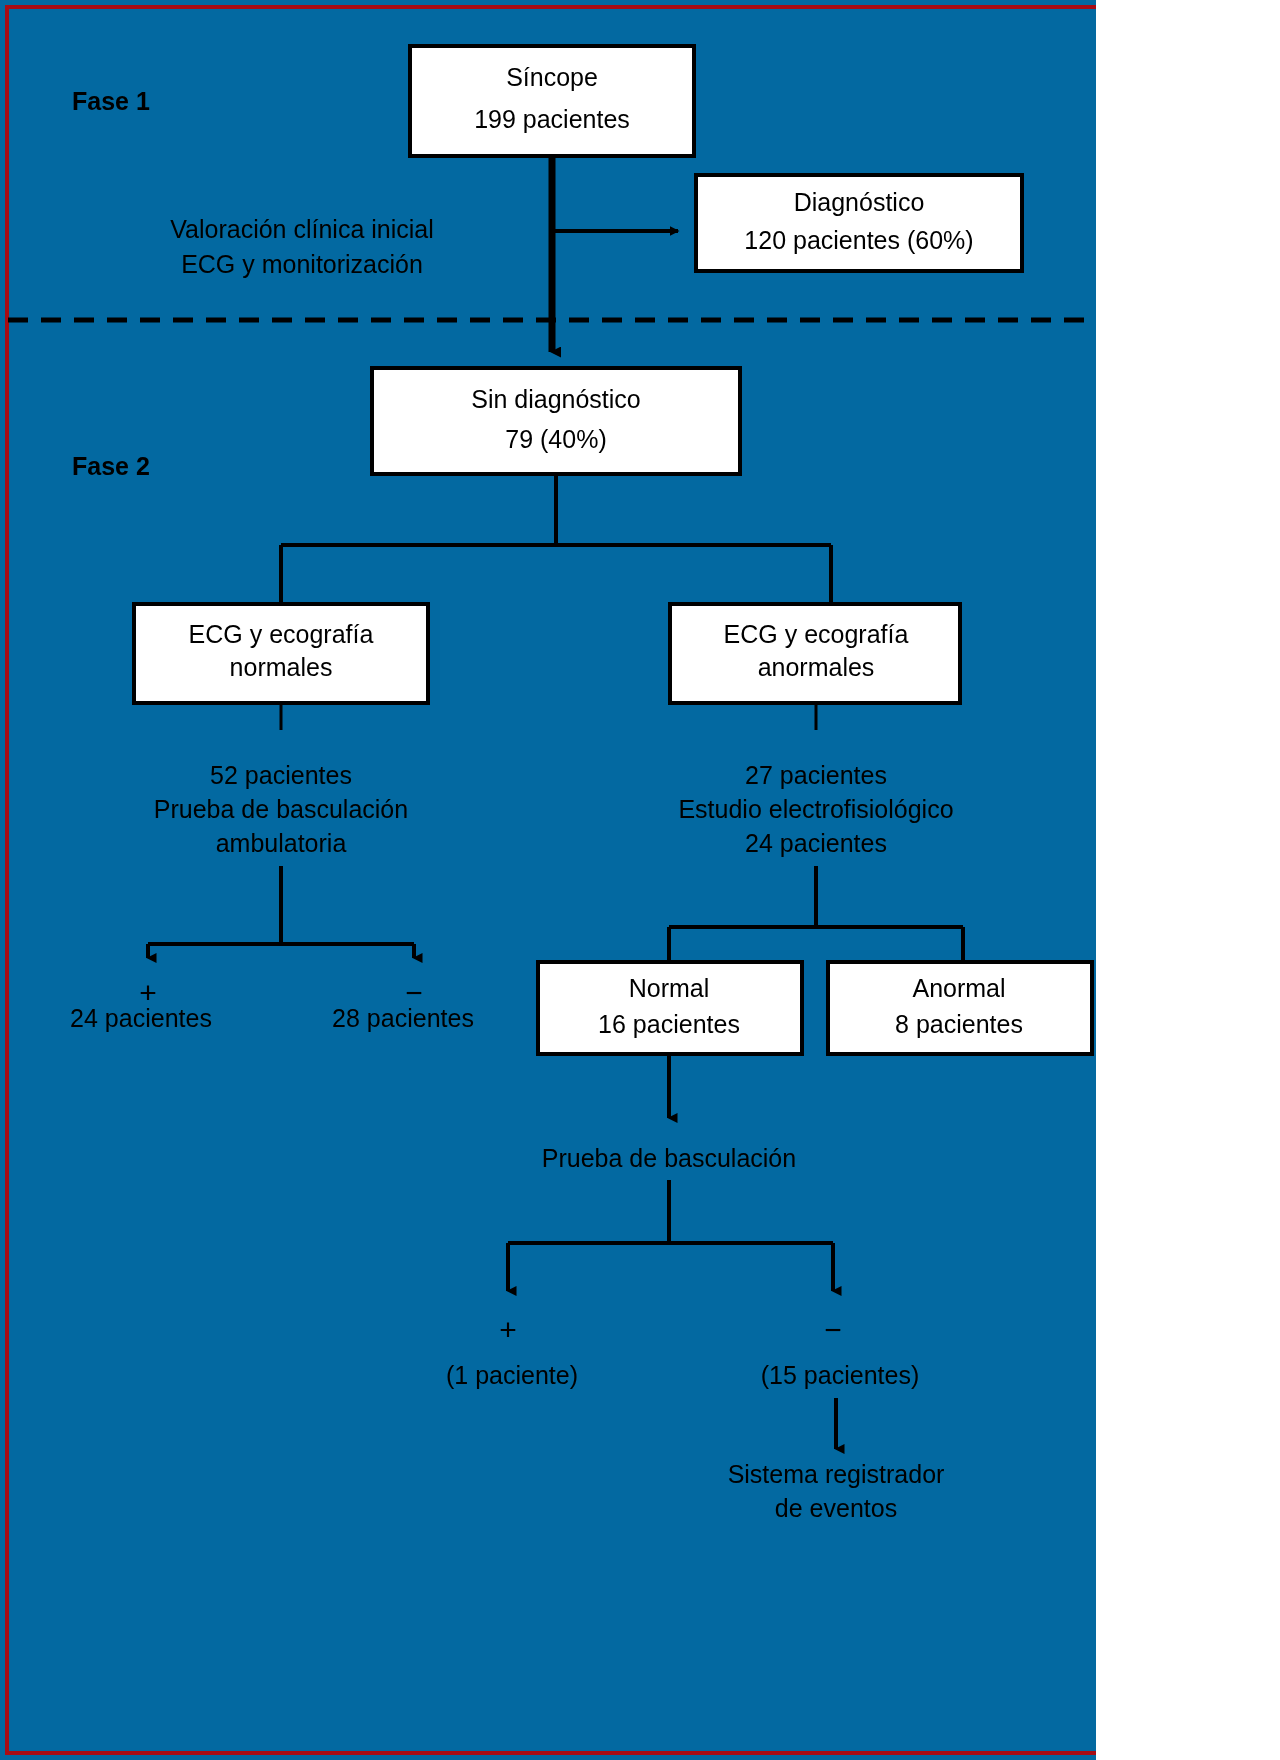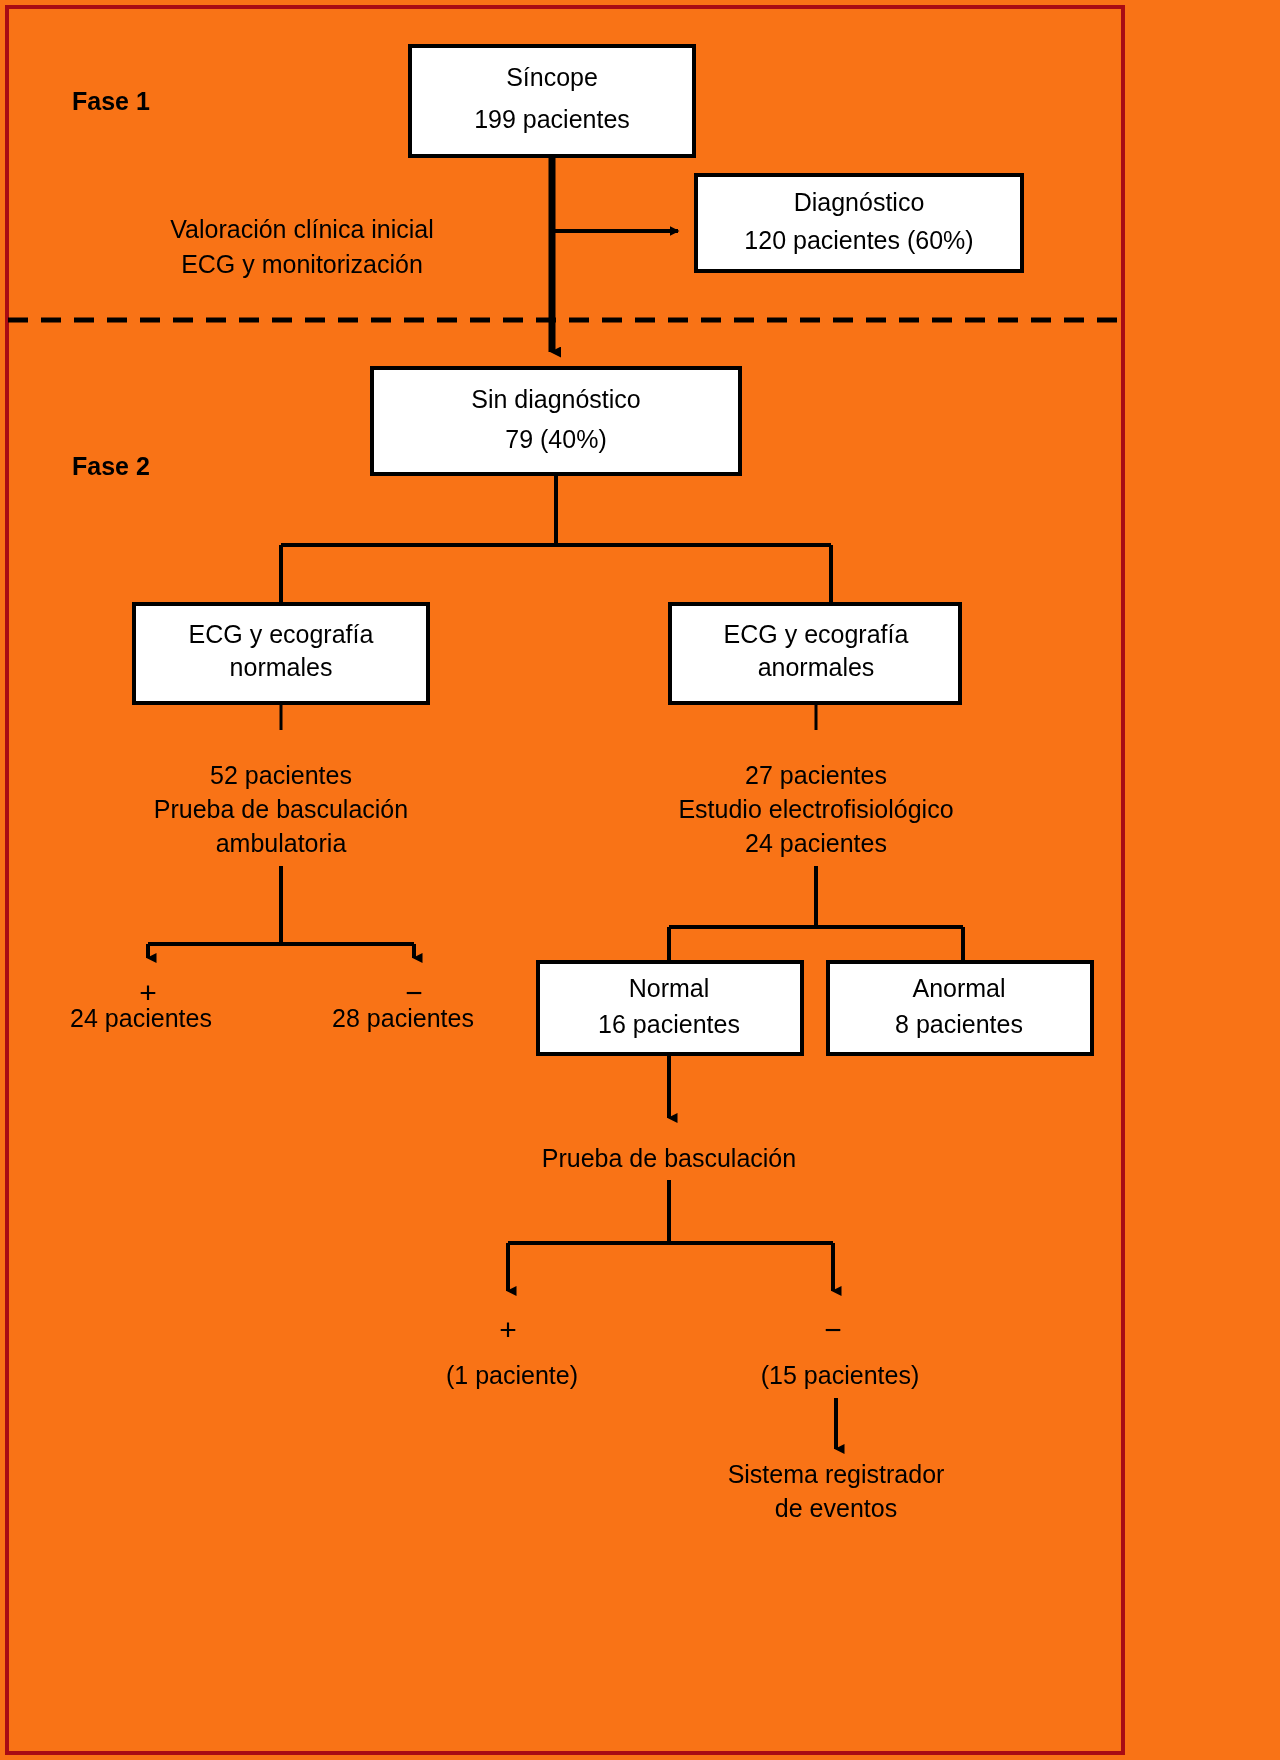--- a/index.html
+++ b/index.html
@@ -5,23 +5,23 @@
   html, body {
     margin: 0;
     padding: 0;
     background: #ffffff;
   }
   body {
     font-family: "Liberation Sans", sans-serif;
   }
   #page {
     position: relative;
-    width: 1280px;
+    width: 1096px;
     height: 1760px;
-    background: #f97316;
+    background: #0369a1;
     overflow: hidden;
   }
   #border-frame {
     position: absolute;
     left: 5px;
     top: 5px;
     width: 1120px;
     height: 1750px;
     border: 4px solid #a80c14;
     box-sizing: border-box;

